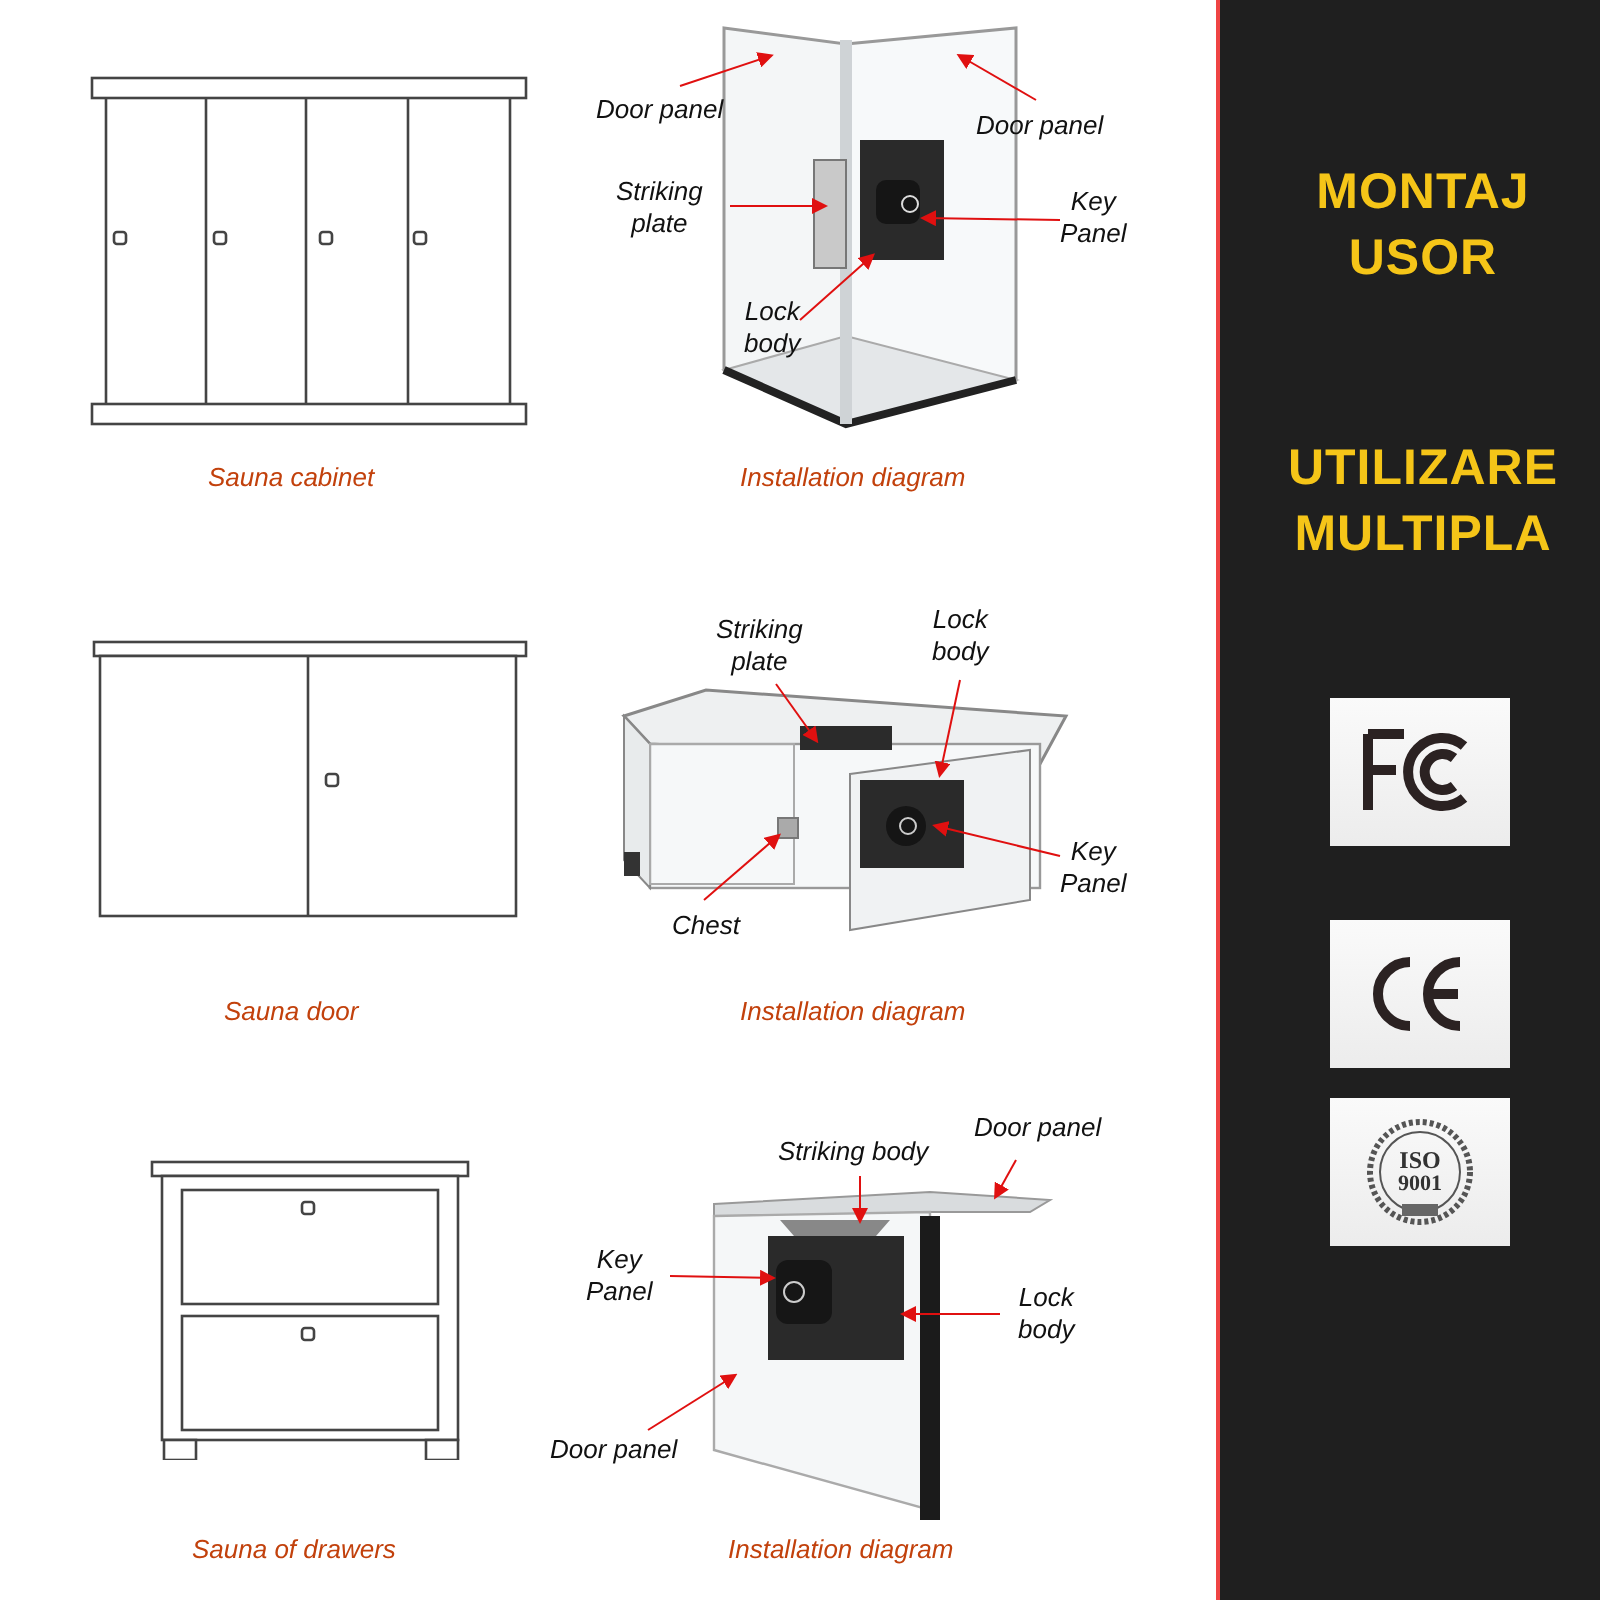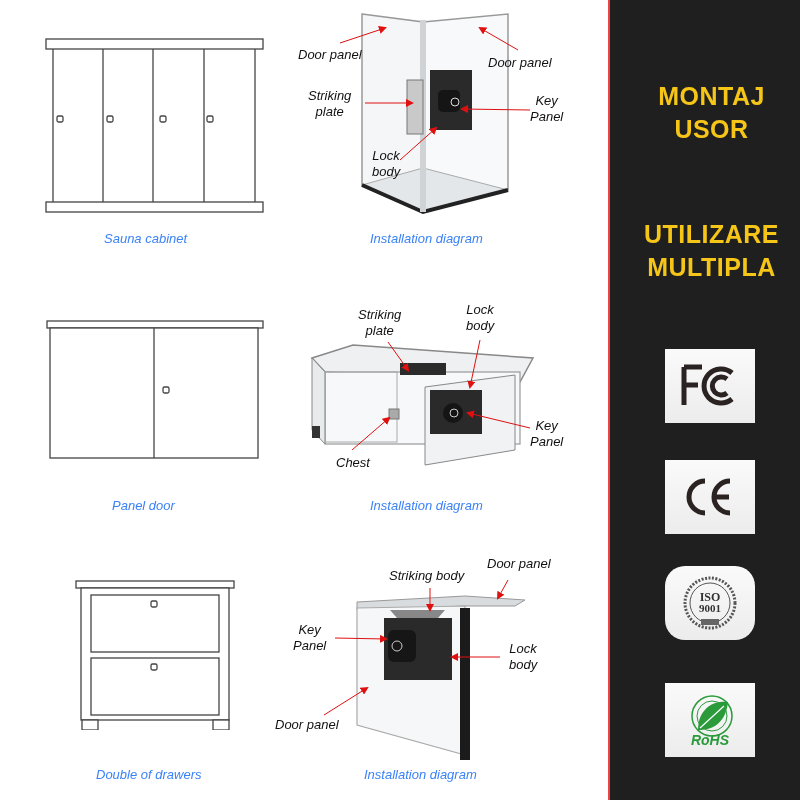--- a/index.html
+++ b/index.html
@@ -1,19 +1,19 @@
 <!DOCTYPE html>
 <html><head>
 <meta charset="utf-8">
 <style>
   * { box-sizing: border-box; margin: 0; padding: 0; }
   html, body { width: 800px; height: 800px; overflow: hidden; background: #fff; }
   body { position: relative; font-family: "Liberation Sans", sans-serif; }
   .abs { position: absolute; }
-  .caption { position: absolute; font-style: italic; font-size: 13px; color: #3b82f6; white-space: nowrap; }
+  .caption { position: absolute; font-style: italic; font-size: 13px; color: #c2410c; white-space: nowrap; }
   .lbl { position: absolute; font-style: italic; font-size: 13px; color: #111; line-height: 16px; text-align: center; white-space: nowrap; }
   .side { position: absolute; left: 597px; top: 0; width: 203px; height: 800px; background: #1f1f1f; border-left: 2px solid #ef4444; margin-left: 11px; }
   .head { position: absolute; left: 0; width: 203px; text-align: center; color: #f5c518; font-weight: bold; font-size: 25px; line-height: 33px; letter-spacing: 0.5px; }
   .badge { position: absolute; left: 55px; width: 90px; height: 74px; background: linear-gradient(#fafafa, #ececec); display: flex; align-items: center; justify-content: center; }
   svg { display: block; }
 </style>
 </head>
 <body>
 
 <div class="abs" style="left:45px;top:38px;">
@@ -81,21 +81,21 @@
 <div class="abs" style="left:46px;top:320px;">
   <svg width="220" height="140" viewBox="0 0 220 140">
     <g fill="#fff" stroke="#444" stroke-width="1.3">
       <rect x="1" y="1" width="216" height="7"></rect>
       <rect x="4" y="8" width="208" height="130"></rect>
       <line x1="108" y1="8" x2="108" y2="138"></line>
       <rect x="117" y="67" width="6" height="6" rx="1.5"></rect>
     </g>
   </svg>
 </div>
-<div class="caption" style="left:112px;top:498px;">Panel door</div>
+<div class="caption" style="left:112px;top:498px;">Sauna door</div>
 
 <div class="abs" style="left:290px;top:290px;">
   <svg width="300" height="200" viewBox="0 0 300 200">
     <defs>
       <marker id="ah2" markerWidth="8" markerHeight="8" refX="6" refY="4" orient="auto">
         <path d="M0,0 L8,4 L0,8 z" fill="#e01010"></path>
       </marker>
     </defs>
     <polygon points="22,68 63,55 243,68 230,92 35,82" fill="#eef0f1" stroke="#888" stroke-width="1.5"></polygon>
     <rect x="35" y="82" width="195" height="72" fill="#f6f8f9" stroke="#999" stroke-width="1.2"></rect>
@@ -136,21 +136,21 @@
       <rect x="6" y="8" width="148" height="132"></rect>
       <rect x="16" y="15" width="128" height="57"></rect>
       <rect x="16" y="78" width="128" height="57"></rect>
       <rect x="76" y="21" width="6" height="6" rx="1.5"></rect>
       <rect x="76" y="84" width="6" height="6" rx="1.5"></rect>
       <rect x="7" y="140" width="16" height="10"></rect>
       <rect x="138" y="140" width="16" height="10"></rect>
     </g>
   </svg>
 </div>
-<div class="caption" style="left:96px;top:767px;">Double of drawers</div>
+<div class="caption" style="left:96px;top:767px;">Sauna of drawers</div>
 
 <div class="abs" style="left:260px;top:550px;">
   <svg width="330" height="220" viewBox="0 0 330 220">
     <defs>
       <marker id="ah3" markerWidth="8" markerHeight="8" refX="6" refY="4" orient="auto">
         <path d="M0,0 L8,4 L0,8 z" fill="#e01010"></path>
       </marker>
     </defs>
     <polygon points="97,52 205,46 265,50 255,56 205,56 97,60" fill="#d9dcde" stroke="#999"></polygon>
     <polygon points="97,58 205,56 205,205 97,175" fill="#f5f7f8" stroke="#aaa" stroke-width="1.2"></polygon>
@@ -197,32 +197,23 @@
     </svg>
   </div>
 
   <div class="badge" style="top:460px;">
     <svg width="50" height="40" viewBox="0 0 50 40">
       <path d="M20,4 A16,16 0 1 0 20,36" stroke="#2b2222" stroke-width="5" fill="none"></path>
       <path d="M45,4 A16,16 0 1 0 45,36 M30,20 L44,20" stroke="#2b2222" stroke-width="5" fill="none"></path>
     </svg>
   </div>
 
-  <div class="badge" style="top:566px;border-radius:20px;">
+  <div class="badge" style="top:549px;">
     <svg width="56" height="56" viewBox="0 0 56 56">
       <circle cx="28" cy="28" r="25" fill="none" stroke="#555" stroke-width="3" stroke-dasharray="2 1.5"></circle>
       <circle cx="28" cy="28" r="20" fill="none" stroke="#555" stroke-width="1"></circle>
       <text x="28" y="26" text-anchor="middle" font-family="'Liberation Serif', serif" font-size="12" font-weight="bold" fill="#333">ISO</text>
       <text x="28" y="37" text-anchor="middle" font-family="'Liberation Serif', serif" font-size="11" font-weight="bold" fill="#333">9001</text>
       <rect x="19" y="44" width="18" height="6" fill="#666"></rect>
     </svg>
   </div>
 
-  <div class="badge" style="top:683px;">
-    <svg width="60" height="56" viewBox="0 0 60 56">
-      <circle cx="32" cy="24" r="20" fill="none" stroke="#2a9a3a" stroke-width="1.5"></circle>
-      <circle cx="32" cy="24" r="15" fill="none" stroke="#2a9a3a" stroke-width="1"></circle>
-      <path d="M18,38 C18,18 32,8 48,10 C46,28 36,38 18,38 Z" fill="#2a9a3a"></path>
-      <path d="M20,36 L44,14" stroke="#fff" stroke-width="1.2"></path>
-      <text x="30" y="53" text-anchor="middle" font-family="'Liberation Sans', sans-serif" font-size="14" font-style="italic" font-weight="bold" fill="#2a9a3a">RoHS</text>
-    </svg>
-  </div>
 </div>
 
 </body></html>

